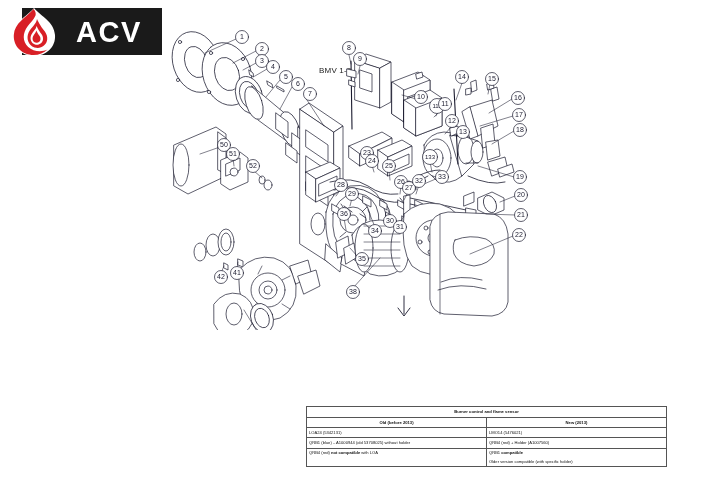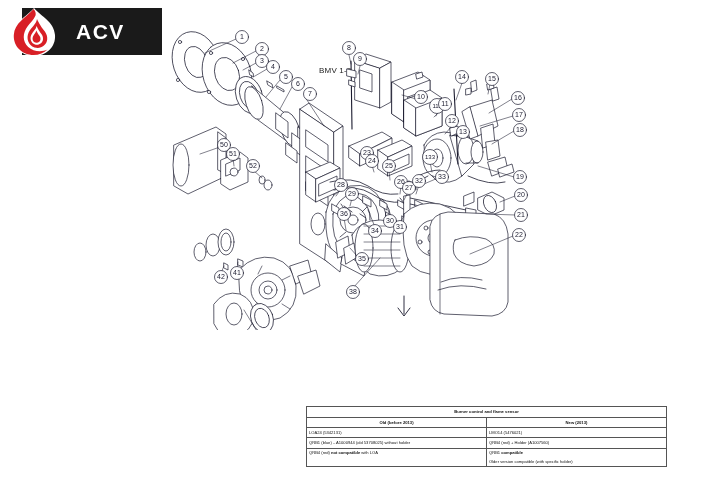--- a/index.html
+++ b/index.html
@@ -31,21 +31,21 @@
     height: 47px;
     background: #1a1a1a;
   }
   #logo-text {
     position: absolute;
     left: 76px;
     top: 16px;
     width: 84px;
     height: 32px;
     color: #ffffff;
-    font-size: 21px;
+    font-size: 29px;
     font-weight: bold;
     letter-spacing: 1.5px;
     line-height: 32px;
     font-family: "Liberation Sans", sans-serif;
   }
   #logo-flame-wrap {
     position: absolute;
     left: 6px;
     top: 6px;
     width: 56px;

